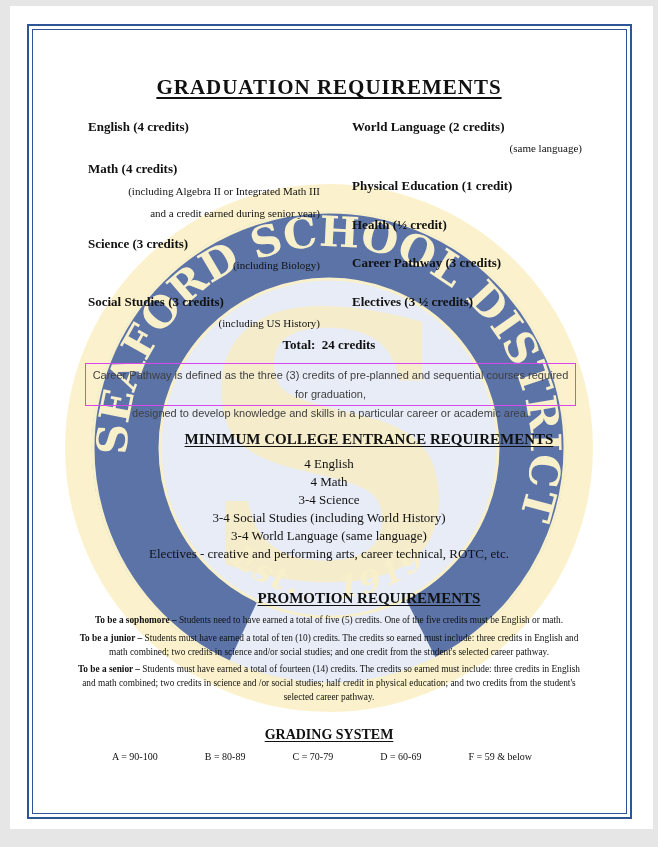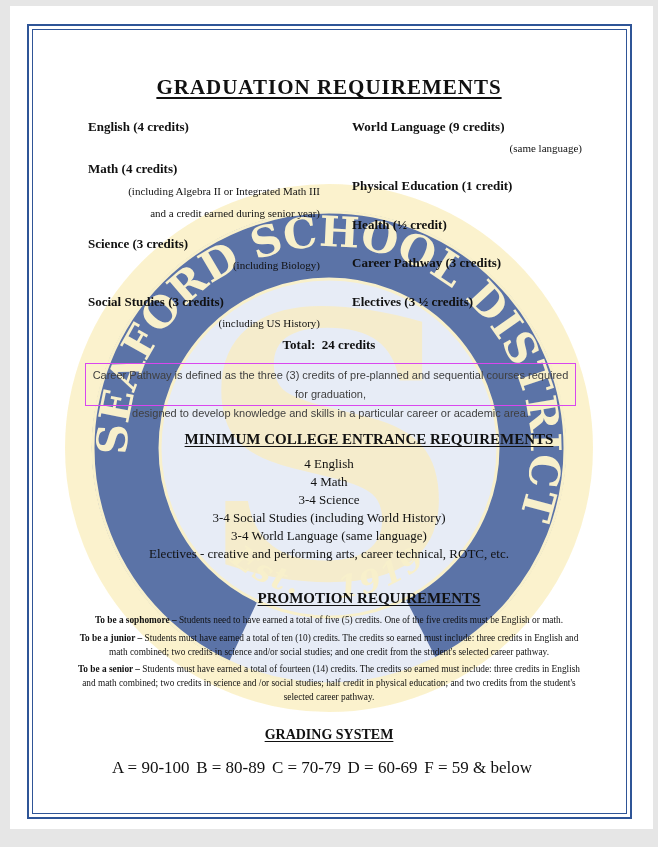--- a/index.html
+++ b/index.html
@@ -18,21 +18,21 @@
   .col{position:absolute;top:112px;height:230px;}
   .col .lbl{position:absolute;left:0;width:100%;text-align:left;font-weight:bold;font-size:13px;white-space:nowrap;}
   .col .note{position:absolute;left:2px;width:100%;text-align:right;font-size:11px;white-space:nowrap;}
   .total{font-weight:bold;font-size:13px;white-space:pre-wrap;}
   .notebox{position:absolute;left:85px;top:363px;width:489px;height:41px;border:1px solid #d946ef;background:transparent;}
   .notebox .ln{text-align:center;font-family:"Liberation Sans","DejaVu Sans",sans-serif;font-size:11px;color:#3f3f3f;line-height:19px;}
   .notebox .ln:first-child{margin-top:2px;}
   .clist{font-size:13px;}
   .promo{position:absolute;left:75px;width:508px;text-align:center;font-size:9.3px;line-height:14.2px;}
   .promo b{font-weight:bold;margin-top:30px;}
-  .grades{position:absolute;left:112px;top:751px;width:420px;display:flex;justify-content:space-between;font-size:17px;margin-top:7px;}
+  .grades{position:absolute;left:112px;top:751px;width:420px;display:flex;justify-content:space-between;font-size:10px;}
 </style>
 </head>
 <body>
 
 <div id="root">
   <div id="page"></div>
 
   <svg class="wm" viewBox="0 0 658 847">
     <g opacity="0.9">
       <circle cx="329" cy="448" r="250" fill="none" stroke="#faefbd" stroke-width="28" opacity="0.85"></circle>
@@ -63,21 +63,21 @@
       <div class="lbl" style="top:49px">Math (4 credits)</div>
       <div class="note" style="top:95px">and a credit earned during senior year)</div>
       <div class="note" style="top:73px">(including Algebra II or Integrated Math III</div>
       <div class="lbl" style="top:124px">Science (3 credits)</div>
       <div class="note" style="top:147px">(including Biology)</div>
       <div class="lbl" style="top:182px">Social Studies (3 credits)</div>
       <div class="note" style="top:205px">(including US History)</div>
     </div>
 
     <div class="col" style="left:352px;width:228px">
-      <div class="lbl" style="top:7px">World Language (9 credits)</div>
+      <div class="lbl" style="top:7px">World Language (2 credits)</div>
       <div class="note" style="top:30px">(same language)</div>
       <div class="lbl" style="top:66px">Physical Education (1 credit)</div>
       <div class="lbl" style="top:105px">Health (½ credit)</div>
       <div class="lbl" style="top:143px">Career Pathway (3 credits)</div>
       <div class="lbl" style="top:182px">Electives (3 ½ credits)</div>
     </div>
 
     <div class="abs ctr total" style="top:337px">Total:  24 credits</div>
 
     <div class="notebox">

